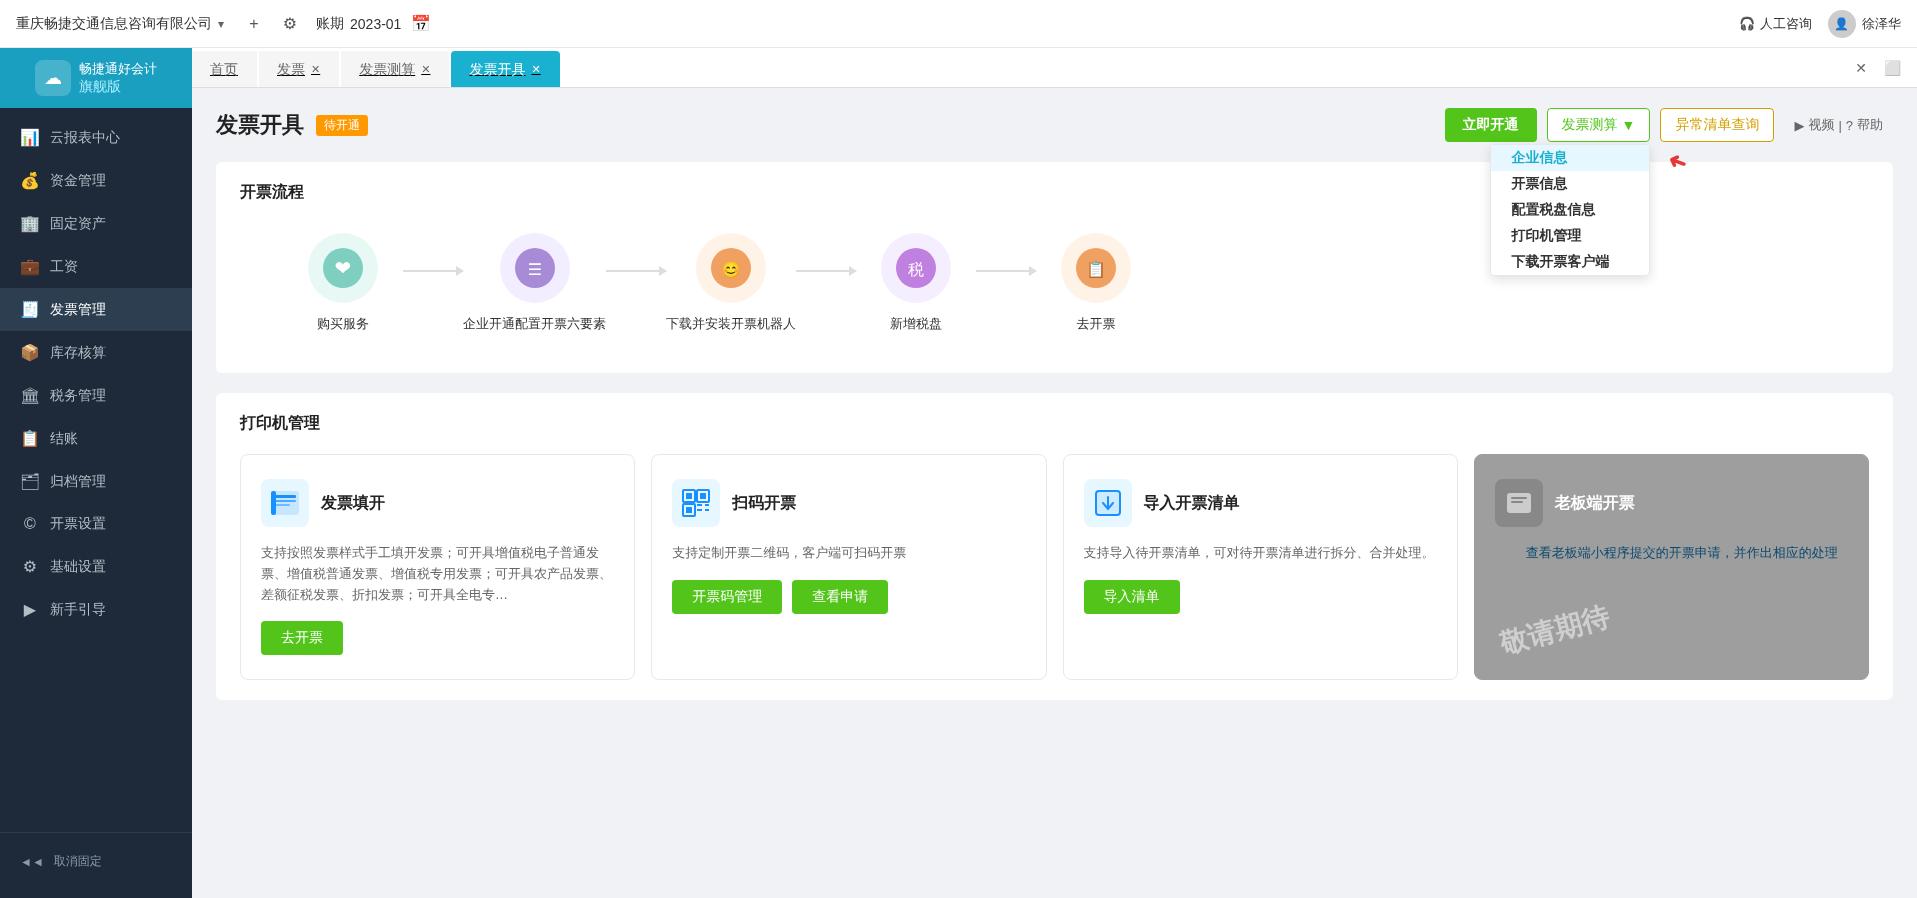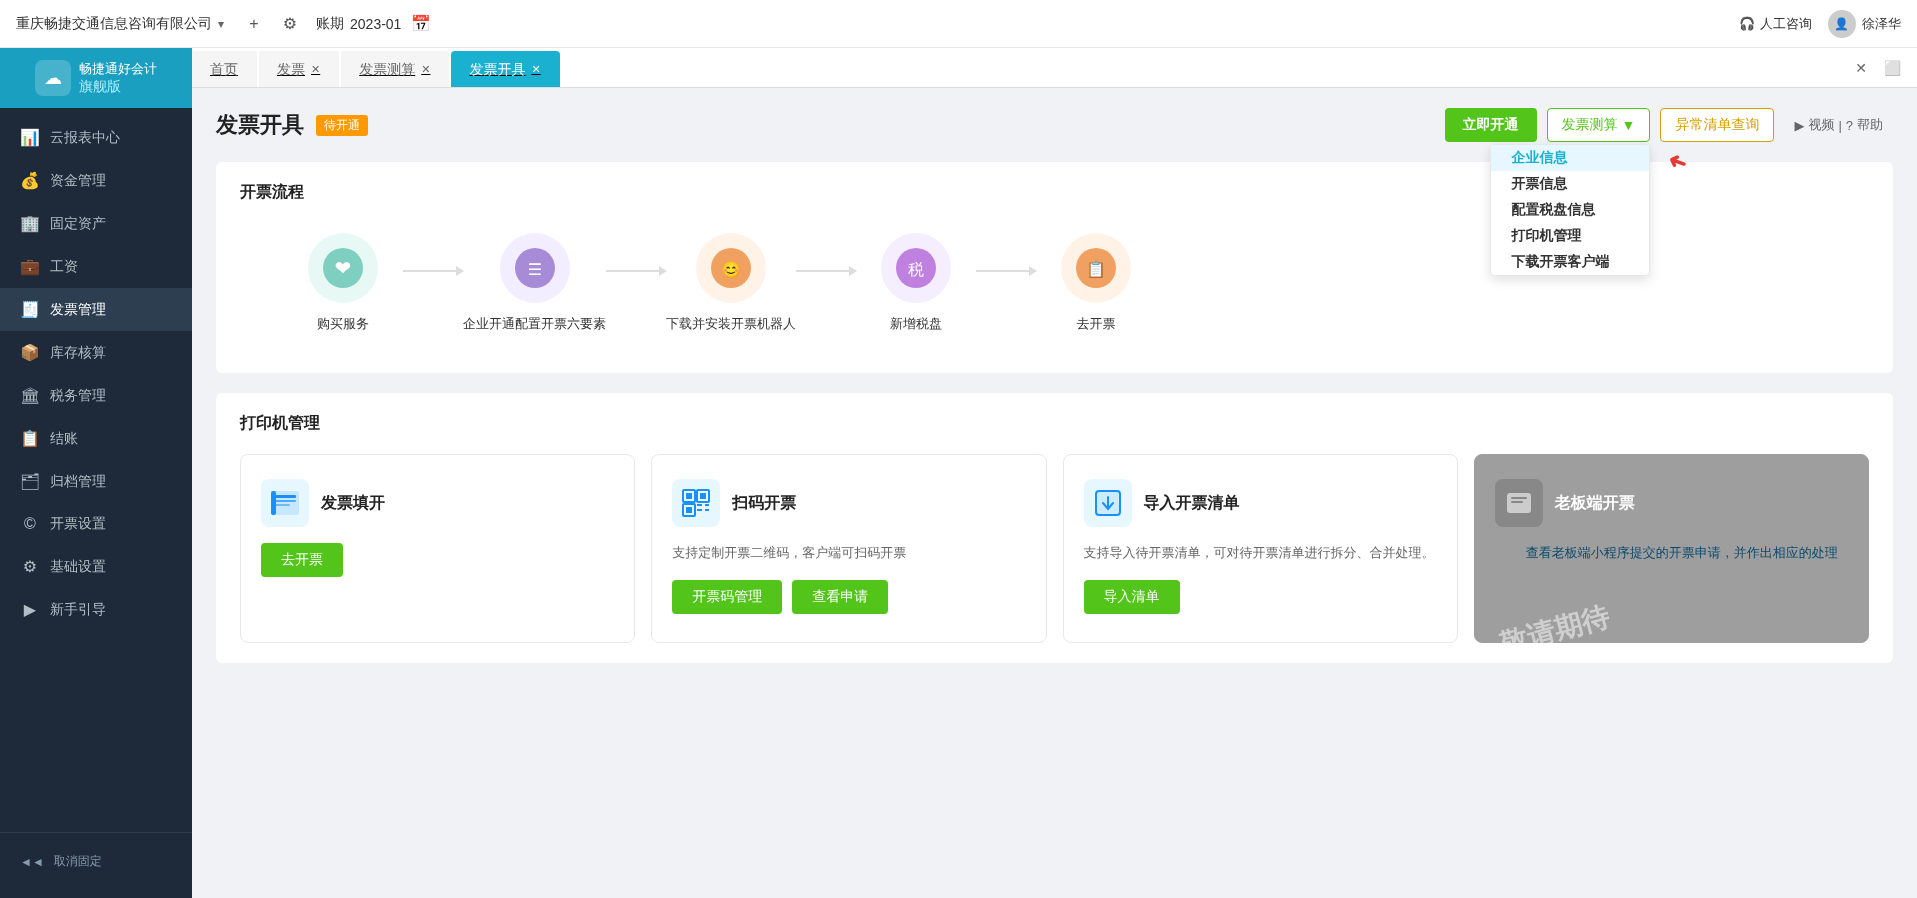--- a/index.html
+++ b/index.html
@@ -590,20 +590,21 @@
                 <svg width="32" height="32" viewBox="0 0 32 32">
                     <rect x="2" y="4" width="28" height="24" rx="3" fill="#1890ff" opacity="0.15"></rect>
                     <rect x="5" y="8" width="22" height="3" rx="1" fill="#1890ff"></rect>
                     <rect x="5" y="13" width="22" height="2" rx="1" fill="#1890ff" opacity="0.7"></rect>
                     <rect x="5" y="17" width="16" height="2" rx="1" fill="#1890ff" opacity="0.5"></rect>
                     <rect x="2" y="4" width="5" height="24" rx="2" fill="#1890ff"></rect>
                   </svg>
               </div>
               <span class="method-title">发票填开</span>
             </div>
+            <p class="method-desc">支持按照发票样式手工填开发票；可开具增值税电子普通发票、增值税普通发票、增值税专用发票；可开具农产品发票、差额征税发票、折扣发票；可开具全电专…</p>
             <button class="method-btn">去开票</button>
           </div>
 
           <div class="method-card">
             <div class="method-card-header">
               <div class="method-icon" style="background:#e6f7ff;">
                 <svg width="32" height="32" viewBox="0 0 32 32">
                     <rect x="3" y="3" width="12" height="12" rx="1" fill="none" stroke="#1890ff" stroke-width="2"></rect>
                     <rect x="3" y="17" width="12" height="12" rx="1" fill="none" stroke="#1890ff" stroke-width="2"></rect>
                     <rect x="17" y="3" width="12" height="12" rx="1" fill="none" stroke="#1890ff" stroke-width="2"></rect>

